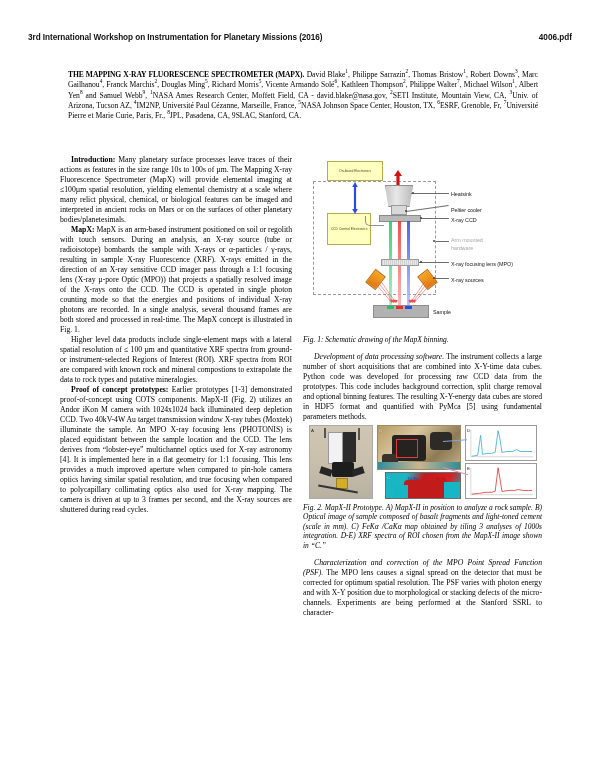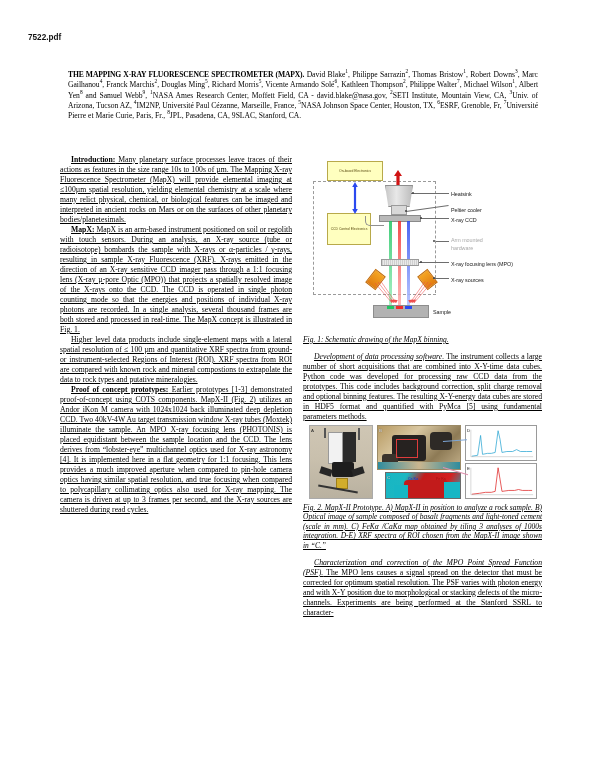--- a/index.html
+++ b/index.html
@@ -62,21 +62,21 @@
     width: 232px;
     font-size: 7.7px;
     line-height: 10.0px;
     text-align: justify;
     text-justify: inter-word;
     hyphens: manual;
   }
   .col-left  { left: 60px; }
   .col-right { left: 303px; width: 239px; }
 
-  p { margin: 0; text-decoration: underline; }
+  p { margin: 0; }
   p.ind { text-indent: 11px; }
   .runin { font-weight: bold; }
   .runin-it { font-style: italic; }
   .cap {
     font-style: italic;
     font-size: 7.5px;
     line-height: 9.6px;
     text-align: justify;
     margin: 2px 0 0 0;
   }
@@ -283,21 +283,22 @@
     position: absolute;
     font-size: 5.4px;
   }
 </style>
 </head>
 <body>
 
 <div class="page">
 
   <div class="runhead">
-    <span class="right">7522.pdf</span>
+    <span class="left">3rd International Workshop on Instrumentation for Planetary Missions (2016)</span>
+    <span class="right">4006.pdf</span>
   </div>
 
   <div class="titleblock">
     <span class="docttl">THE MAPPING X-RAY FLUORESCENCE SPECTROMETER (MAPX).</span><span> David Blake<sup>1</sup>, Philippe Sarrazin<sup>2</sup>, Thomas Bristow<sup>1</sup>, Robert Downs<sup>3</sup>, Marc Gailhanou<sup>4</sup>, Franck Marchis<sup>2</sup>, Douglas Ming<sup>5</sup>, Richard Morris<sup>5</sup>, Vicente Armando Solé<sup>6</sup>, Kathleen Thompson<sup>2</sup>, Philippe Walter<sup>7</sup>, Michael Wilson<sup>1</sup>, Albert Yen<sup>8</sup> and Samuel Webb<sup>9</sup>, <sup>1</sup>NASA Ames Research Center, Moffett Field, CA - david.blake@nasa.gov, <sup>2</sup>SETI Institute, Mountain View, CA, <sup>3</sup>Univ. of Arizona, Tucson AZ, <sup>4</sup>IM2NP, Université Paul Cézanne, Marseille, France, <sup>5</sup>NASA Johnson Space Center, Houston, TX, <sup>6</sup>ESRF, Grenoble, Fr, <sup>7</sup>Université Pierre et Marie Curie, Paris, Fr., <sup>8</sup>JPL, Pasadena, CA, 9SLAC, Stanford, CA.</span>
   </div>
 
   <div class="col col-left">
     <p class="ind"><span class="runin">Introduction:</span><span> Many planetary surface processes leave traces of their actions as features in the size range 10s to 100s of µm. The Mapping X-ray Fluorescence Spectrometer (MapX) will provide elemental imaging at ≤100µm spatial resolution, yielding elemental chemistry at a scale where many relict physical, chemical, or biological features can be imaged and interpreted in ancient rocks on Mars or on the surfaces of other planetary bodies/planetesimals.</span></p>
     <p class="ind"><span class="runin">MapX:</span><span> MapX is an arm-based instrument positioned on soil or regolith with touch sensors. During an analysis, an X-ray source (tube or radioisotope) bombards the sample with X-rays or α-particles / γ-rays, resulting in sample X-ray Fluorescence (XRF). X-rays emitted in the direction of an X-ray sensitive CCD imager pass through a 1:1 focusing lens (X-ray µ-pore Optic (MPO)) that projects a spatially resolved image of the X-rays onto the CCD. The CCD is operated in single photon counting mode so that the energies and positions of individual X-ray photons are recorded. In a single analysis, several thousand frames are both stored and processed in real-time. The MapX concept is illustrated in Fig. 1.</span></p>
     <p class="ind">Higher level data products include single-element maps with a lateral spatial resolution of ≤ 100 µm and quantitative XRF spectra from ground- or instrument-selected Regions of Interest (ROI). XRF spectra from ROI are compared with known rock and mineral compostions to extrapolate the data to rock types and putative mineralogies.</p>

